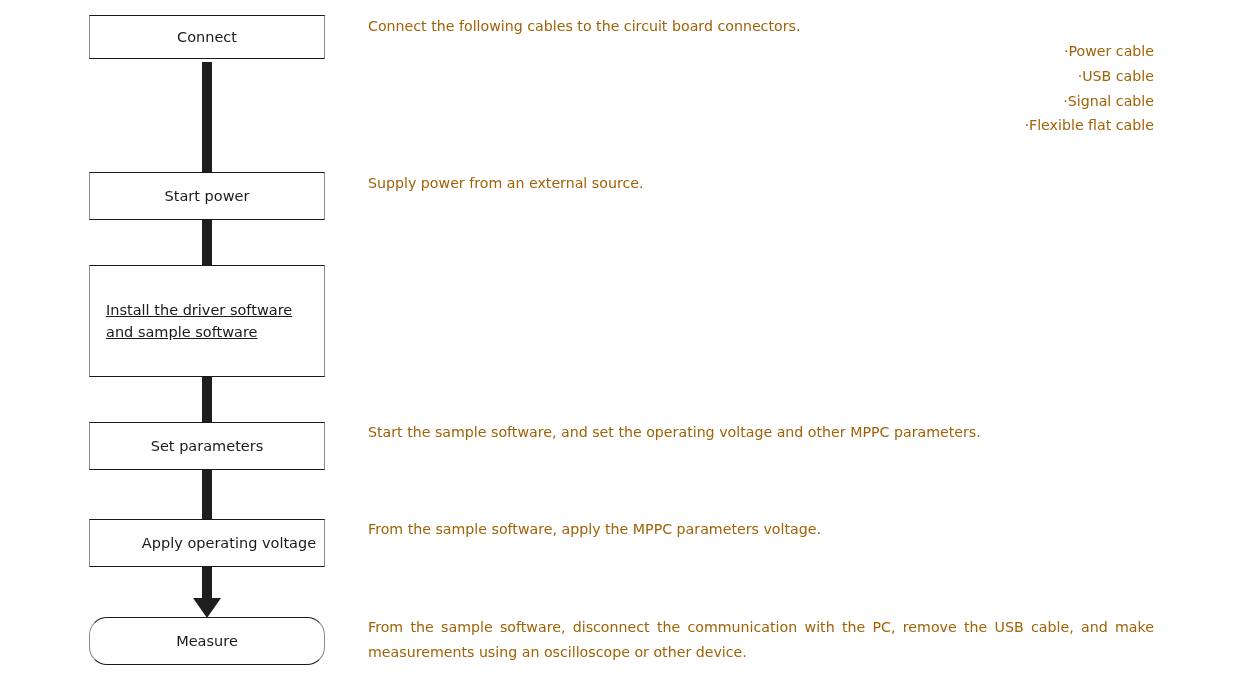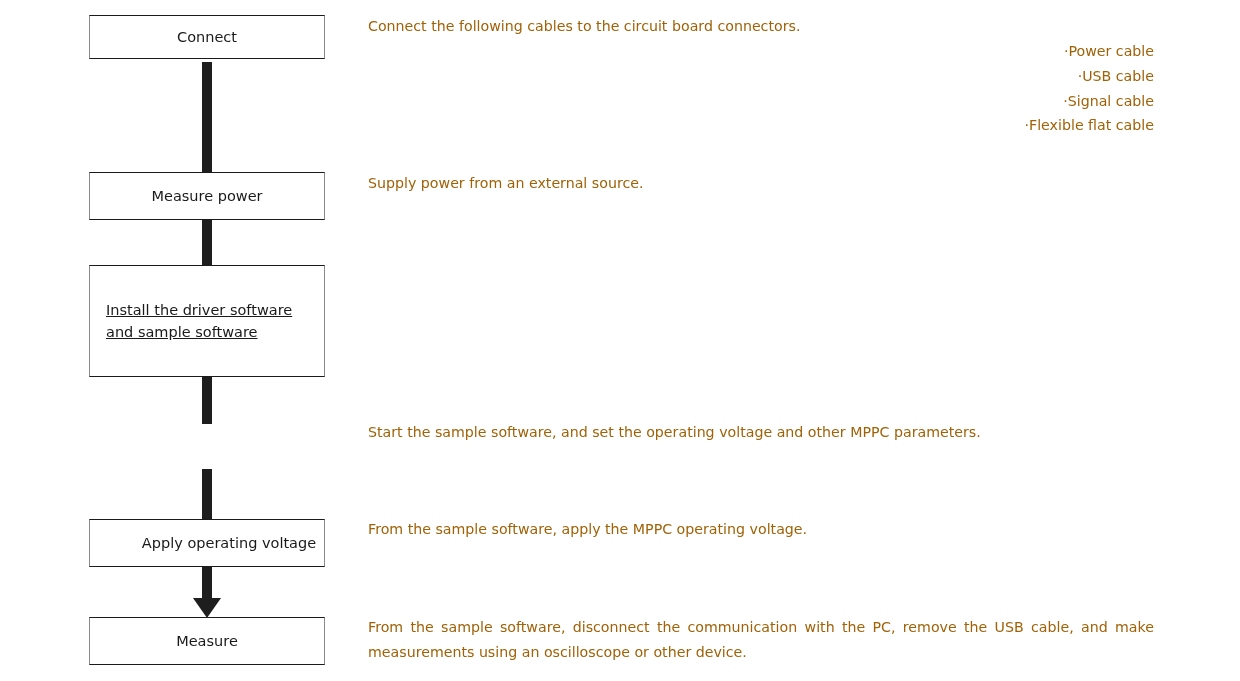--- a/index.html
+++ b/index.html
@@ -123,34 +123,37 @@
   <div class="connector with-arrow" style="top:566px; height:52px;">
     <div class="shaft" style="height:33px;"></div>
     <div class="head"></div>
   </div>
 
   <div class="step-box" style="top:15px; height:44px;">
     <span class="box-label">Connect</span>
   </div>
 
   <div class="step-box" style="top:172px; height:48px;">
-    <span class="box-label">Measure power</span>
+    <span class="box-label">Start power</span>
   </div>
 
   <div class="step-box left-align" style="top:265px; height:112px;text-decoration:underline;">
     <span class="box-label">Install the driver software
 and sample software</span>
   </div>
 
+  <div class="step-box" style="top:422px; height:48px;">
+    <span class="box-label">Set parameters</span>
+  </div>
 
   <div class="step-box" style="top:519px; height:48px;padding-left:44px;">
     <span class="box-label">Apply operating voltage</span>
   </div>
 
-  <div class="step-box" style="top:617px; height:48px;">
+  <div class="step-box" style="top:617px; height:48px;border-radius:18px;">
     <span class="box-label">Measure</span>
   </div>
 
   <div class="desc" style="top:14px;">
     <p>Connect the following cables to the circuit board connectors.</p>
     <ul>
       <li><span class="bullet">·</span><span>Power cable</span></li>
       <li><span class="bullet">·</span><span>USB cable</span></li>
       <li><span class="bullet">·</span><span>Signal cable</span></li>
       <li><span class="bullet">·</span><span>Flexible flat cable</span></li>
@@ -160,20 +163,20 @@
   <div class="desc" style="top:171px;">
     <p>Supply power from an external source.</p>
   </div>
 
 
   <div class="desc" style="top:420px;">
     <p>Start the sample software, and set the operating voltage and other MPPC parameters.</p>
   </div>
 
   <div class="desc" style="top:517px;">
-    <p>From the sample software, apply the MPPC operating voltage.</p>
+    <p>From the sample software, apply the MPPC parameters voltage.</p>
   </div>
 
   <div class="desc" style="top:615px;">
     <p>From the sample software, disconnect the communication with the PC, remove the USB cable, and make measurements using an oscilloscope or other device.</p>
   </div>
 
 </div>
 
 </body></html>

